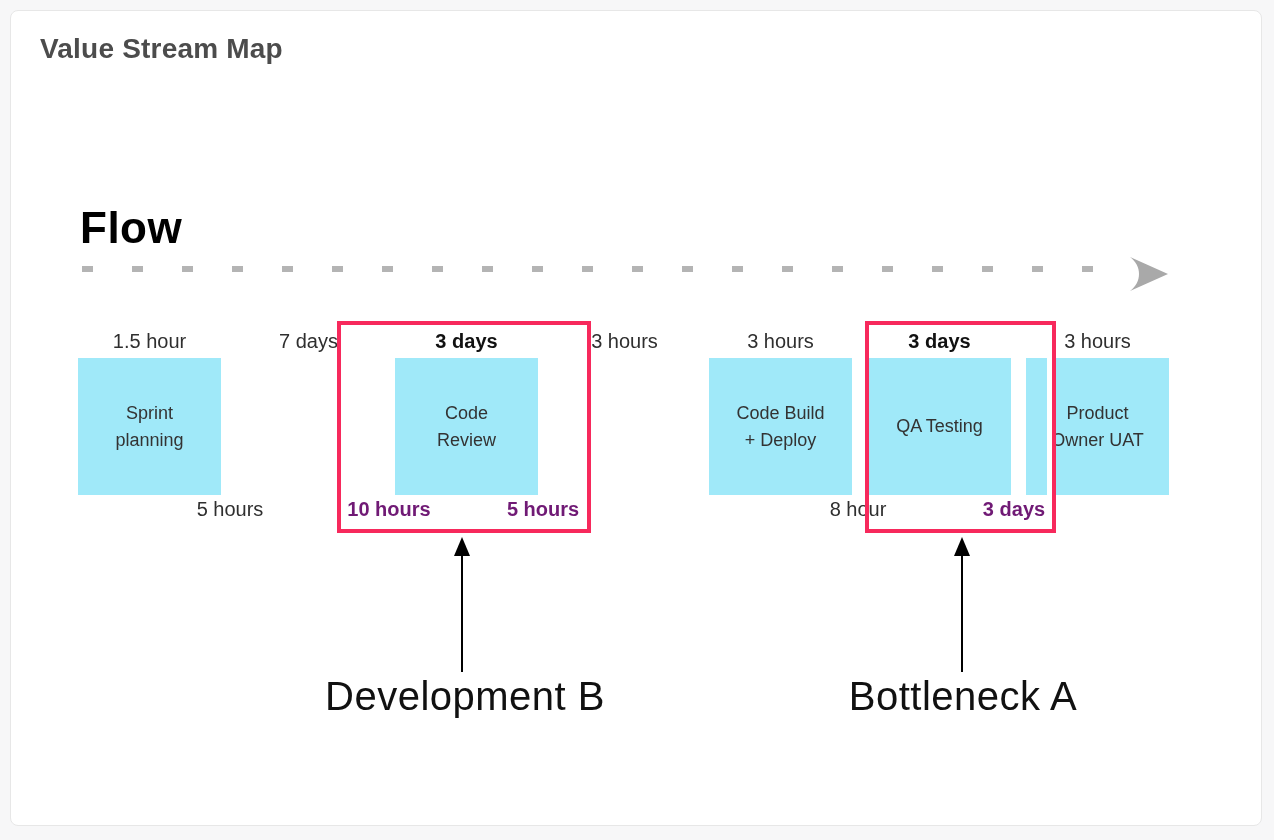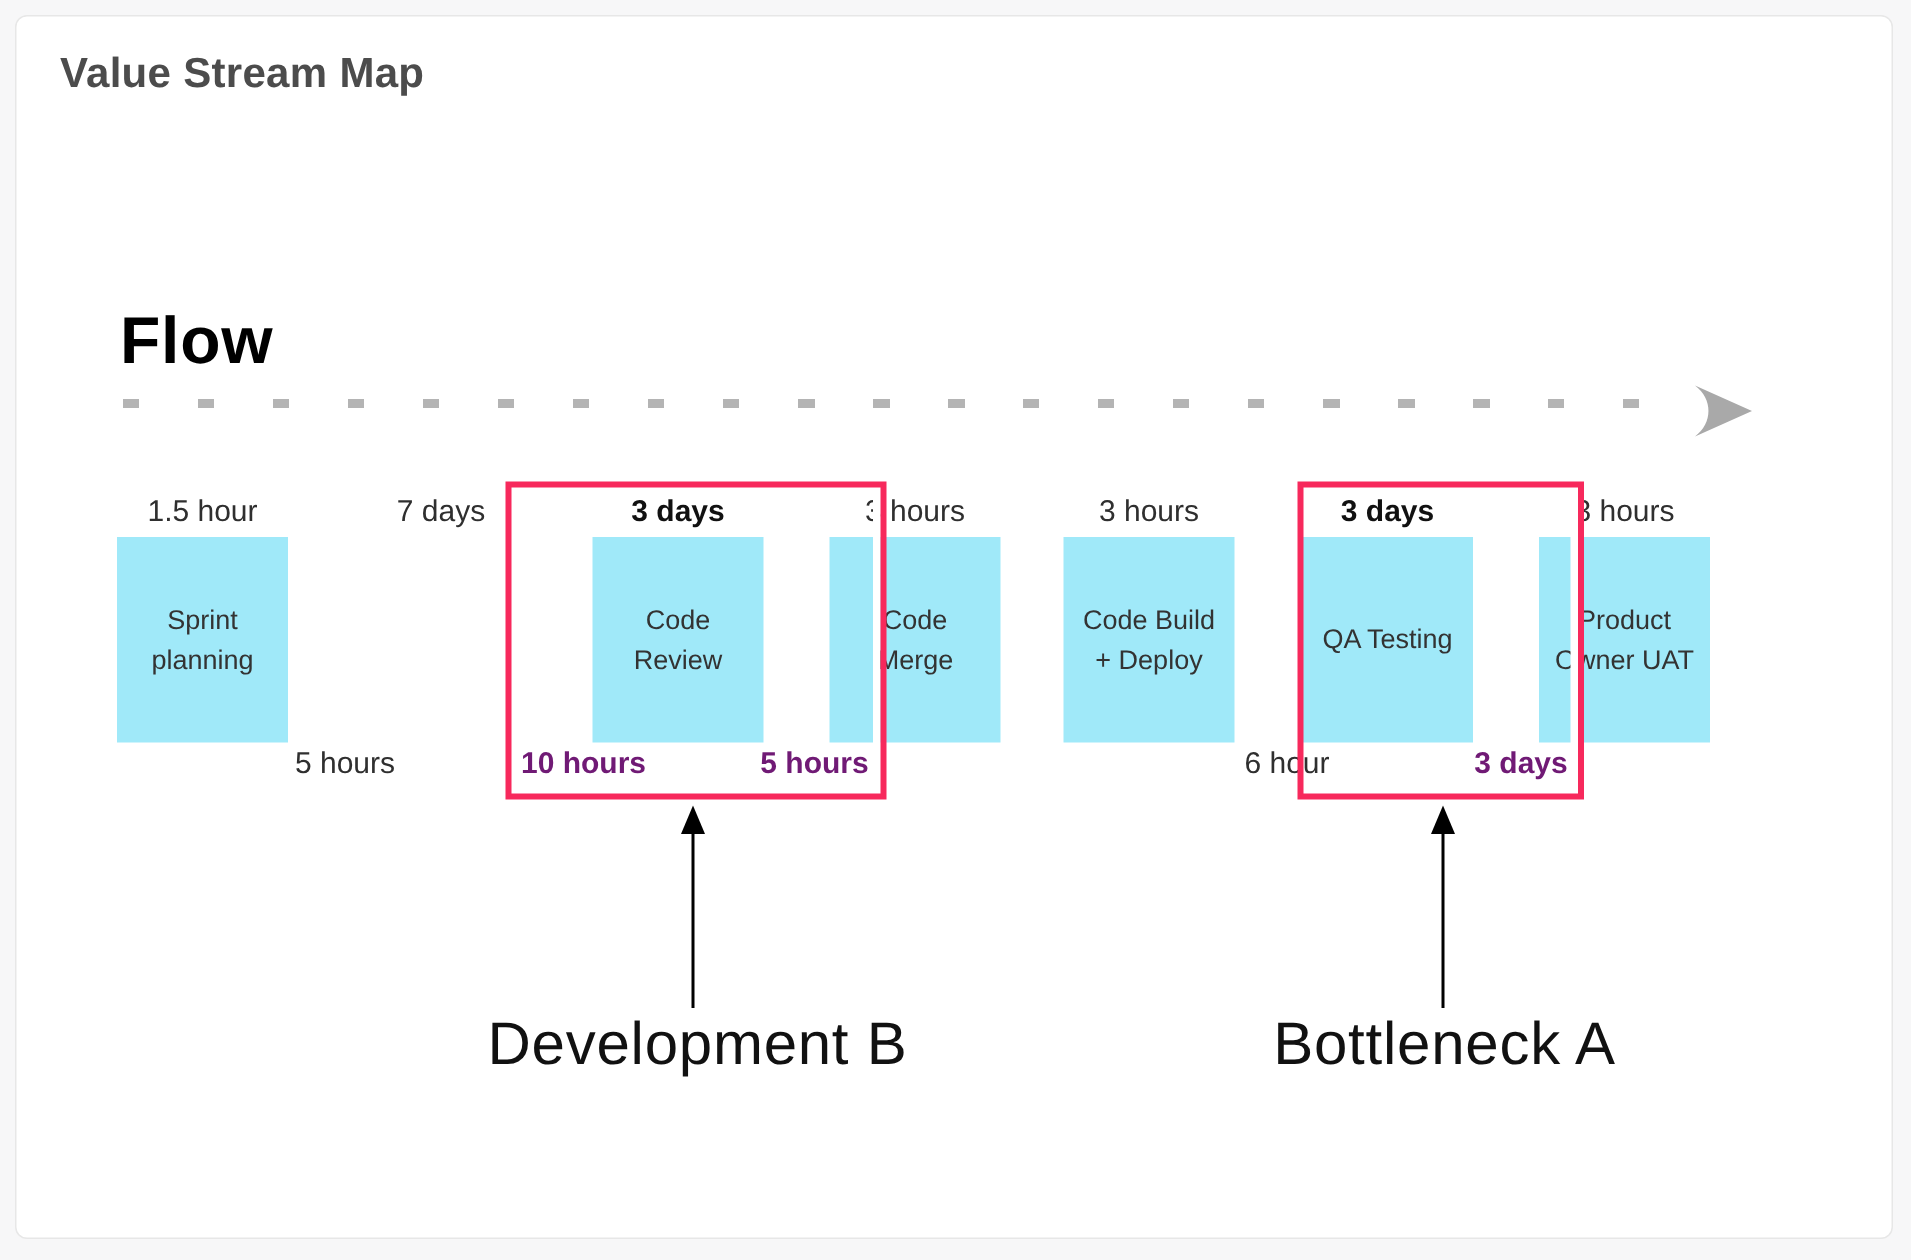--- a/index.html
+++ b/index.html
@@ -23,21 +23,21 @@
     position:absolute;left:80px;top:203px;
     font-size:44px;font-weight:700;color:#000;letter-spacing:.5px;
   }
   .flow-line{
     position:absolute;left:82px;top:266px;width:1042px;height:6px;
     background:repeating-linear-gradient(to right, var(--dash) 0 11px, transparent 11px 50px);
   }
   .flow-arrowhead{position:absolute;left:1128px;top:254px;width:42px;height:40px;}
   .flow-arrowhead path{fill:var(--flowarrow);}
 
-  .stage{position:absolute;top:330px;width:114px;}
+  .stage{position:absolute;top:330px;width:143px;}
   .duration-above{
     height:22px;margin-bottom:6px;text-align:center;
     font-size:20px;color:#2f2f2f;white-space:nowrap;
   }
   .duration-above.bold{font-weight:700;color:#111;}
   .stage-box{
     height:137px;background:var(--cyan);
     display:flex;align-items:center;justify-content:center;text-align:center;
   }
   .stage-name{font-size:18px;line-height:27px;color:#333;display:inline-block;}
@@ -94,23 +94,20 @@
     <div class="duration-above">7 days</div>
   </div>
   <div class="stage" style="left:395px">
     <div class="duration-above bold">3 days</div>
     <div class="stage-box">
         <span class="stage-name w70">Code Review</span>
       </div>
   </div>
   <div class="stage" style="left:553px">
     <div class="duration-above">3 hours</div>
-    <div class="stage-box">
-        <span class="stage-name w70">Code Merge</span>
-      </div>
   </div>
   <div class="stage" style="left:709px">
     <div class="duration-above">3 hours</div>
     <div class="stage-box">
         <span class="stage-name w95">Code Build + Deploy</span>
       </div>
   </div>
   <div class="stage" style="left:868px">
     <div class="duration-above bold">3 days</div>
     <div class="stage-box">
@@ -120,21 +117,21 @@
   <div class="stage" style="left:1026px">
     <div class="duration-above">3 hours</div>
     <div class="stage-box">
         <span class="stage-name w100">Product Owner UAT</span>
       </div>
   </div>
 
   <div class="wait-label" style="left:230px">5 hours</div>
   <div class="wait-label bold" style="left:389px">10 hours</div>
   <div class="wait-label bold" style="left:543px">5 hours</div>
-  <div class="wait-label" style="left:858px">6 hour</div>
+  <div class="wait-label" style="left:858px">8 hour</div>
   <div class="wait-label bold" style="left:1014px">3 days</div>
 
   <div class="bottleneck-rect" style="left:337px;top:321px;width:254px;height:212px"></div>
   <div class="bottleneck-rect" style="left:865px;top:321px;width:191px;height:212px"></div>
 
   <div class="annot-arrow" style="left:454px">
     <div class="arrow-head"></div>
     <div class="arrow-line"></div>
   </div>
   <div class="annot-arrow" style="left:954px">

